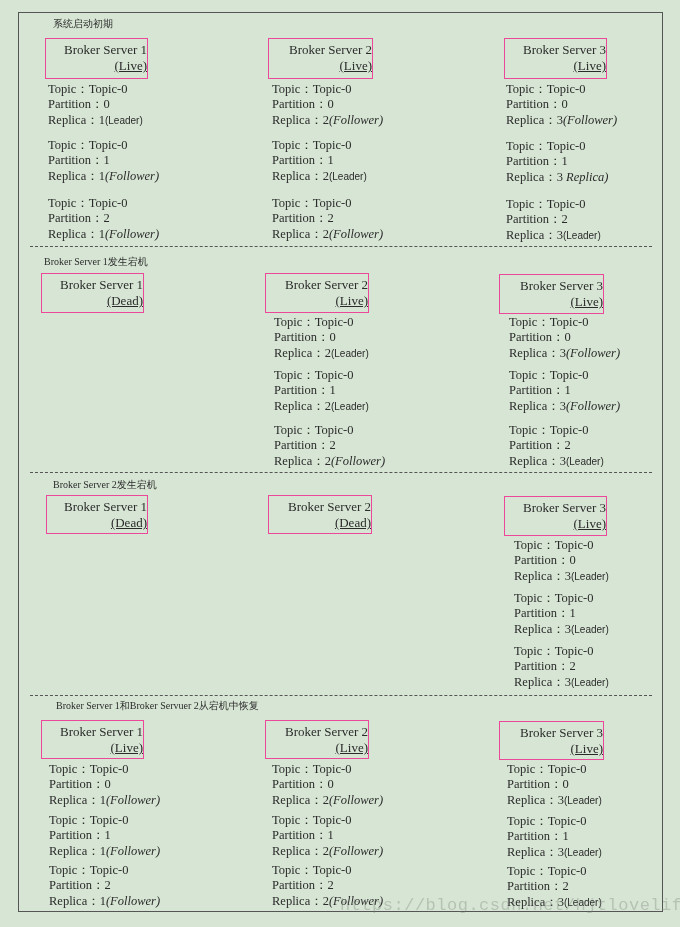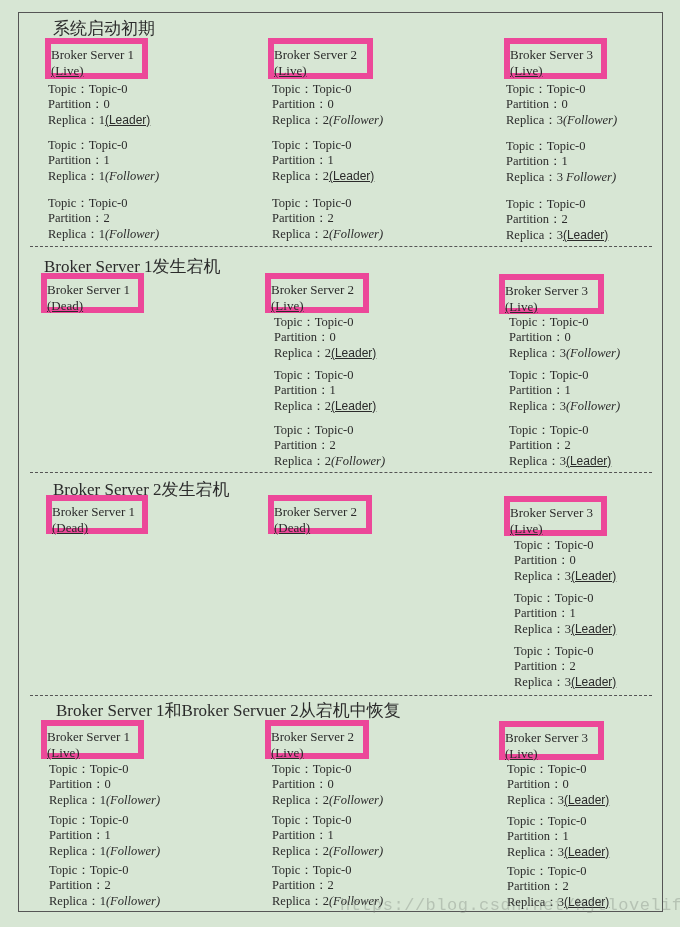--- a/index.html
+++ b/index.html
@@ -21,42 +21,42 @@
     box-sizing: border-box;
   }
   .divider {
     position: absolute;
     left: 30px; width: 622px;
     border-top: 1px dashed #555;
     height: 0;
   }
   .section-title {
     position: absolute;
-    font-size: 17px;
+    font-size: 10px;
     white-space: nowrap;
     color: #2b2b2b;
   }
   .broker-box {
     position: absolute;
-    border: 6px solid #ec4899;
+    border: 1px solid #ec4899;
     box-sizing: border-box;
-    text-align: left;
+    text-align: right;
     font-size: 13px;
     line-height: 16px;
     padding-top: 3px;
   }
   .broker-box .state { display: block; text-decoration: underline; }
   .rep {
     position: absolute;
     font-size: 12.5px;
     line-height: 15.3px;
     white-space: nowrap;
   }
   .rep .row { display: block; }
-  .role-leader { font-family: "Liberation Sans", "DejaVu Sans", sans-serif; font-size: 12px; text-decoration: underline; }
+  .role-leader { font-family: "Liberation Sans", "DejaVu Sans", sans-serif; font-size: 10px; }
   .role-follower { font-style: italic; }
   .watermark {
     position: absolute;
     left: 340px; top: 896px;
     font-family: "Liberation Mono", "DejaVu Sans Mono", monospace;
     font-size: 17px;
     color: rgba(120,130,120,0.35);
     white-space: nowrap;
     letter-spacing: 0.5px;
   }
@@ -114,21 +114,21 @@
 </div>
 
 <div class="rep" style="left:506px; top:82px;">
   <span class="row">Topic：Topic-0</span>
   <span class="row">Partition：0</span>
   <span class="row"><span>Replica：3</span><span class="role-follower">(Follower)</span></span>
 </div>
 <div class="rep" style="left:506px; top:139px;">
   <span class="row">Topic：Topic-0</span>
   <span class="row">Partition：1</span>
-  <span class="row"><span>Replica：3</span><span class="role-follower"> Follower)</span></span>
+  <span class="row"><span>Replica：3</span><span class="role-follower"> Replica)</span></span>
 </div>
 <div class="rep" style="left:506px; top:197px;">
   <span class="row">Topic：Topic-0</span>
   <span class="row">Partition：2</span>
   <span class="row"><span>Replica：3</span><span class="role-leader">(Leader)</span></span>
 </div>
 
 <div class="divider" style="top:246px;"></div>
 
 <div class="section-title" style="left:44px; top:255px;">Broker Server 1发生宕机</div>

